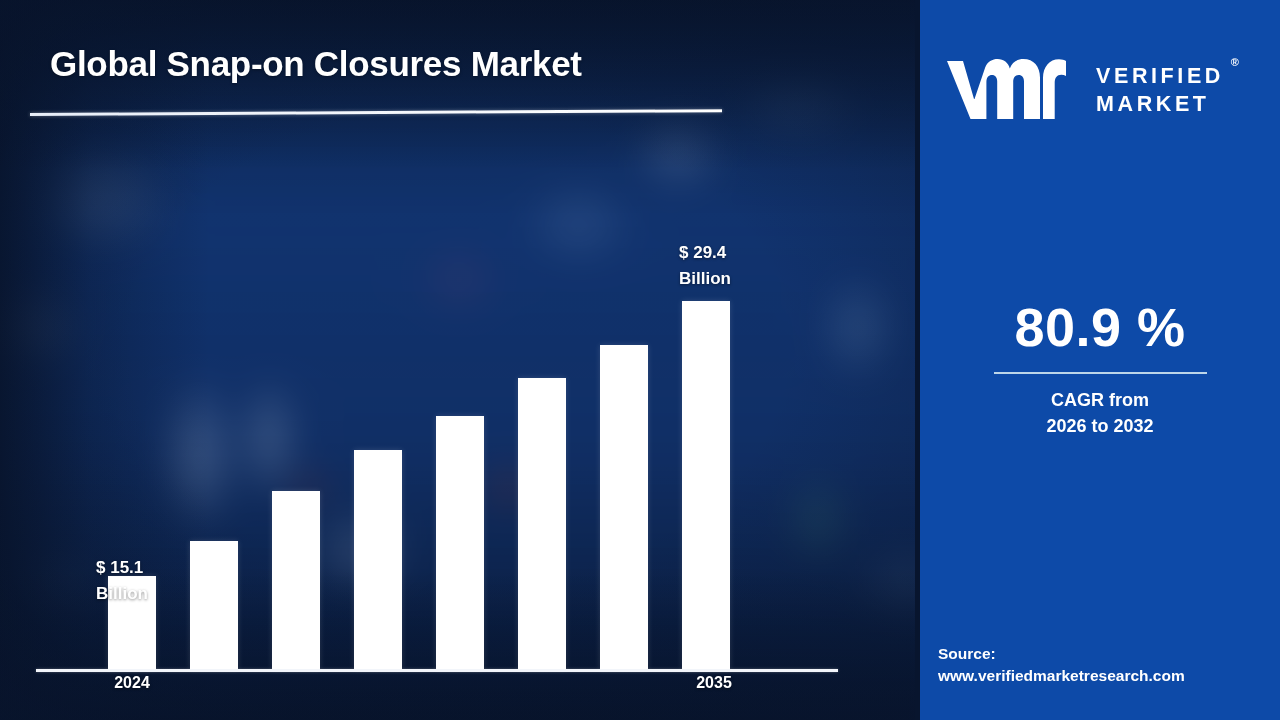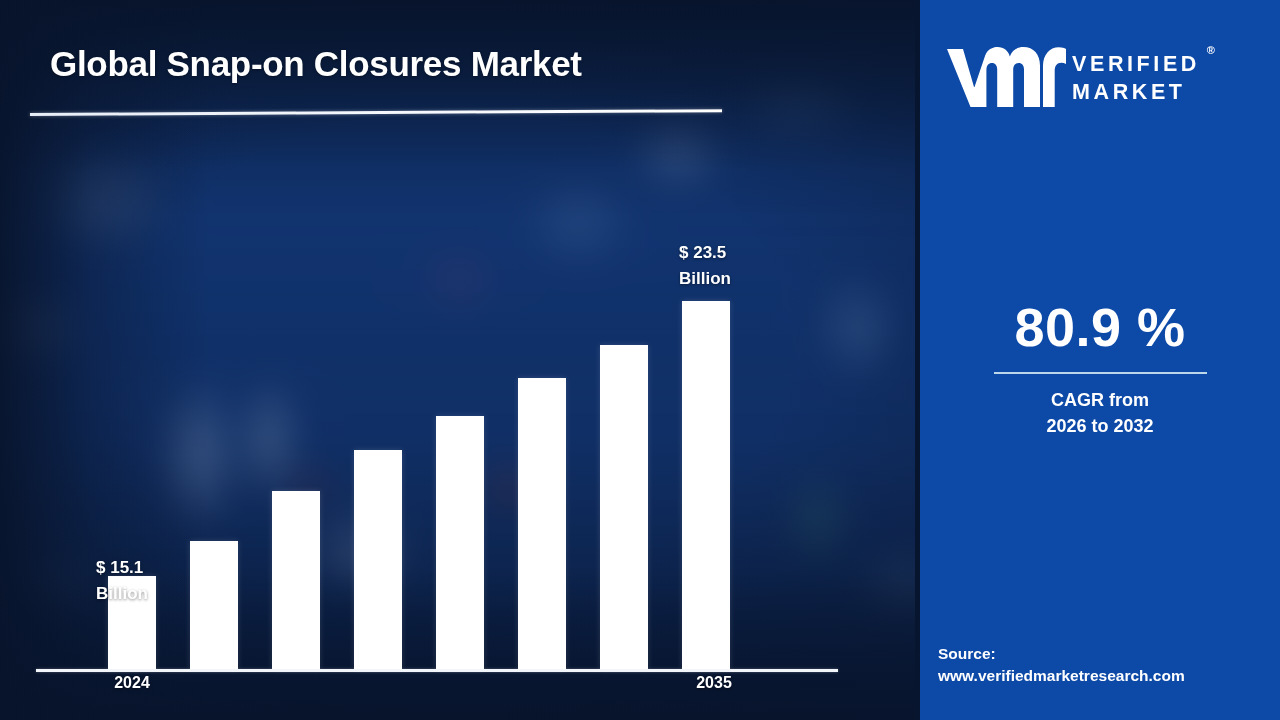--- a/index.html
+++ b/index.html
@@ -103,22 +103,22 @@
   .divider {
     position: absolute; left: 915px; top: 0; width: 5px; height: 720px;
     background: #081córrego;
     background: #08152e;
   }
   .brand-panel {
     position: absolute; left: 920px; top: 0; width: 360px; height: 720px;
     background: #0d4aa8;
   }
   .logo-wrap {
-    position: absolute; left: 24px; top: 32px; width: 318px; height: 92px;
-    display: flex; align-items: center; gap: 6px;
+    position: absolute; left: 24px; top: 44px; width: 318px; height: 92px;
+    display: flex; align-items: center; gap: 30px;
   }
   .logo-mark { width: 122px; height: 64px; flex: 0 0 auto; }
   .logo-text { position: relative; color: #ffffff; }
   .logo-text div {
     font-size: 21.5px; font-weight: bold; letter-spacing: 3.6px; line-height: 1.32;
   }
   .reg-mark {
     position: absolute; right: -15px; top: -6px;
     font-size: 11px; font-weight: bold; color: #ffffff;
   }
@@ -161,21 +161,21 @@
     <div class="bar" style="left: 108px; width: 48px; height: 93px; background: rgb(255, 255, 255);"></div>
         <div class="bar" style="left: 190px; width: 48px; height: 128px; background: rgb(255, 255, 255);"></div>
         <div class="bar" style="left: 272px; width: 48px; height: 178px; background: rgb(255, 255, 255);"></div>
         <div class="bar" style="left: 354px; width: 48px; height: 219px; background: rgb(255, 255, 255);"></div>
         <div class="bar" style="left: 436px; width: 48px; height: 253px; background: rgb(255, 255, 255);"></div>
         <div class="bar" style="left: 518px; width: 48px; height: 291px; background: rgb(255, 255, 255);"></div>
         <div class="bar" style="left: 600px; width: 48px; height: 324px; background: rgb(255, 255, 255);"></div>
         <div class="bar" style="left: 682px; width: 48px; height: 368px; background: rgb(255, 255, 255);"></div>
         <div class="bar-label" style="left: 96px; top: 512px; margin-top: 43px;">$ 15.1
 Billion</div>
-        <div class="bar-label" style="left: 679px; top: 240px;">$ 23.5
+        <div class="bar-label" style="left: 679px; top: 240px;">$ 29.4
 Billion</div>
         <div class="tick-label" style="left: 87px;">2024</div>
         <div class="tick-label" style="left: 669px;">2035</div>
       </div>
   </div>
 
   <div class="divider"></div>
 
   <div class="brand-panel">
 

